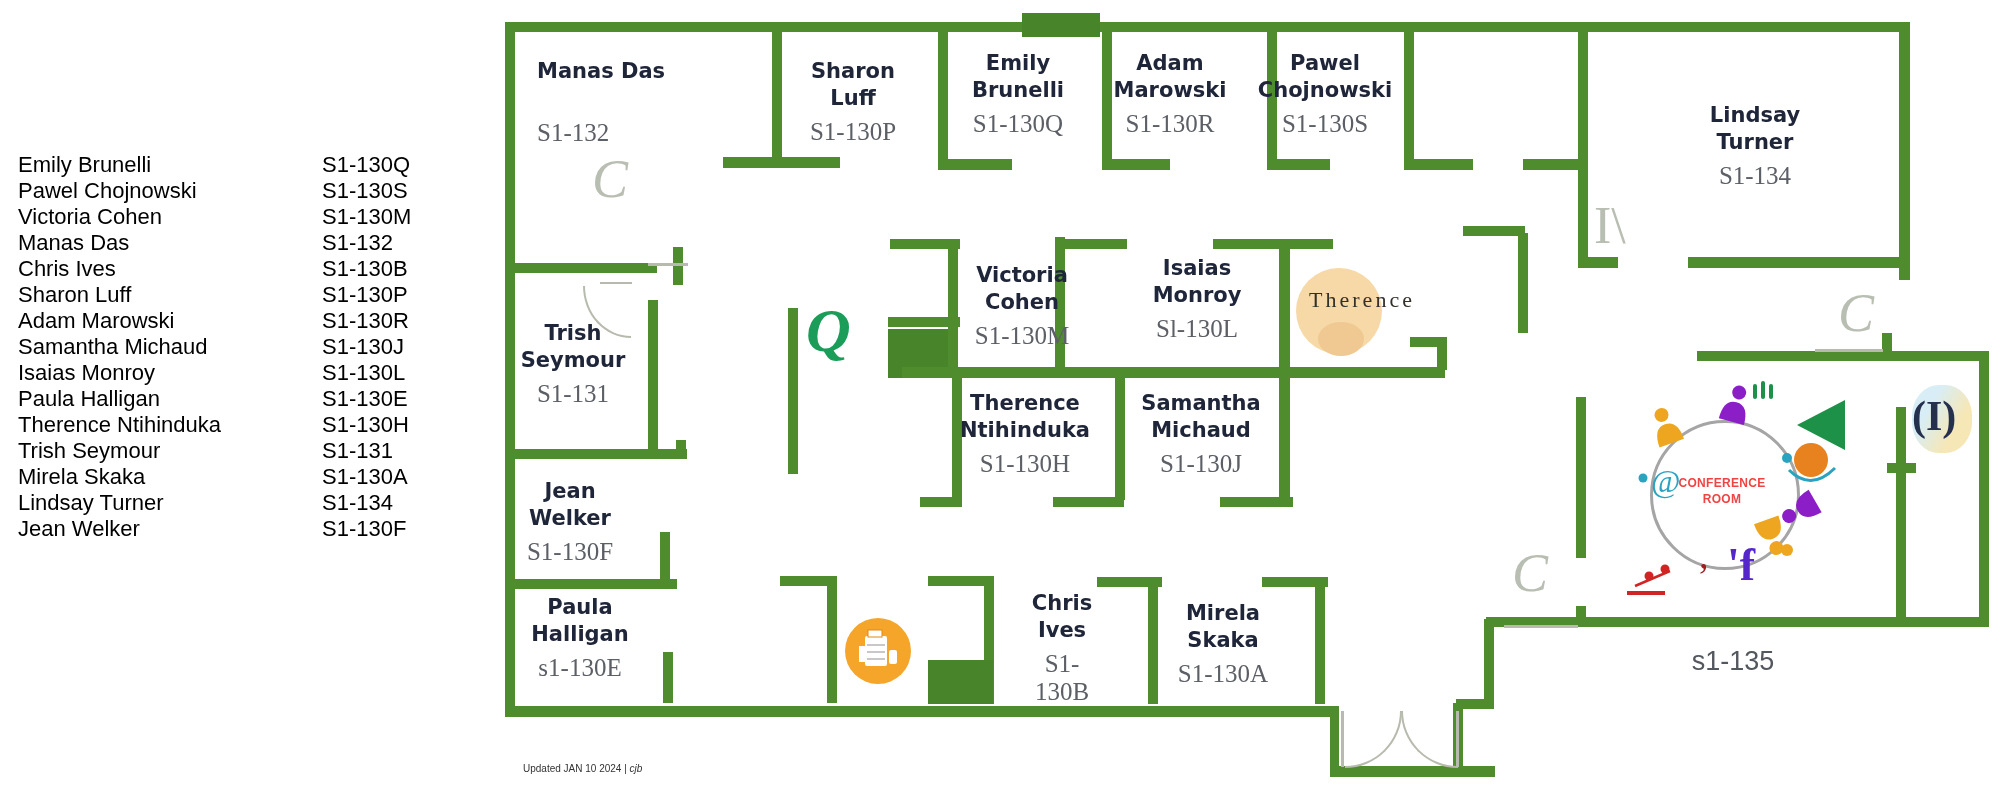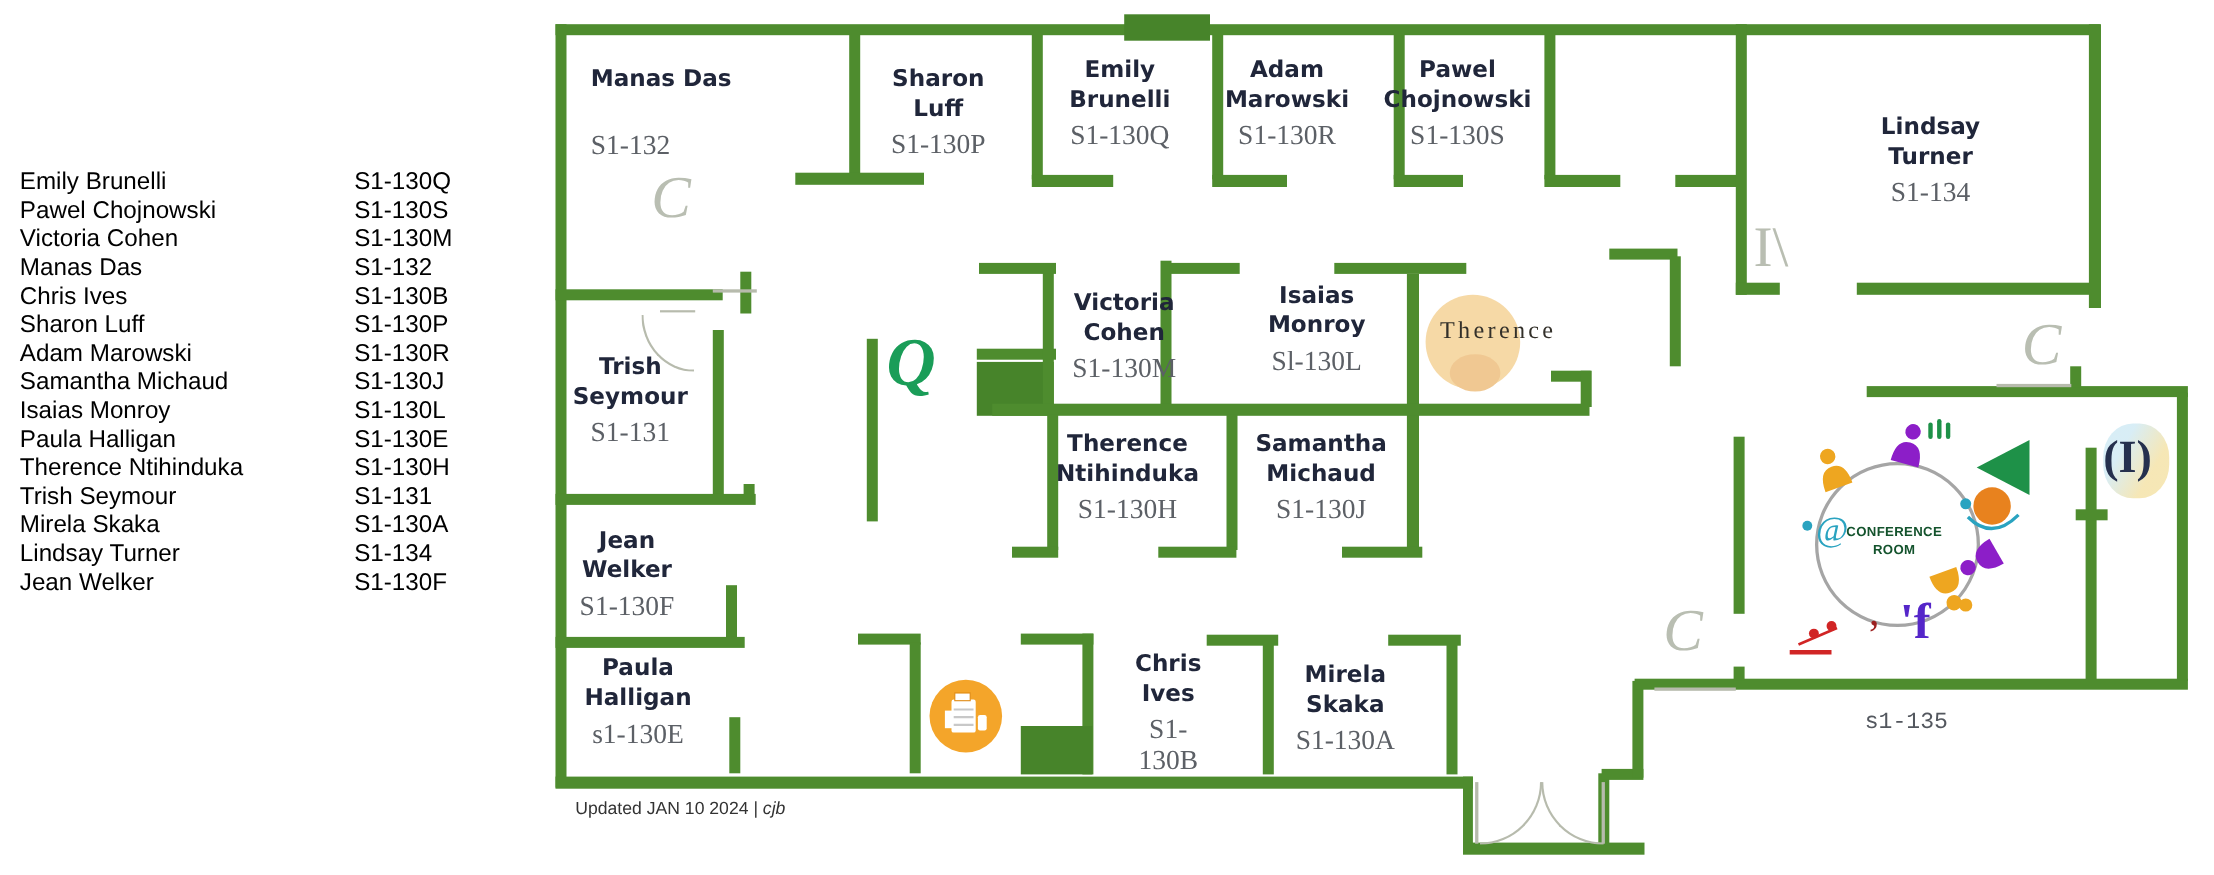--- a/index.html
+++ b/index.html
@@ -43,27 +43,27 @@
   #kitchen-label{position:absolute;left:1362px;top:287px;transform:translateX(-50%);
     font-family:"Liberation Serif",serif;font-size:22px;letter-spacing:3px;color:#33302a;}
   
   #printer{position:absolute;left:845px;top:618px;width:66px;height:66px;border-radius:50%;
     background:#f4a52a;}
   
   #conf-table{position:absolute;left:1650px;top:420px;width:144px;height:144px;
     border:3px solid #a5a5a5;border-radius:50%;background:#fff;}
   #conf-label{position:absolute;left:1722px;top:492px;width:92px;
     transform:translate(-50%,-50%);text-align:center;font-size:12px;font-weight:bold;
-    color:#14532d;letter-spacing:.3px;line-height:1.3;}
+    color:#ef4444;letter-spacing:.3px;line-height:1.3;}
   #conf-number{position:absolute;left:1733px;top:646px;transform:translateX(-50%);
-    font-family:Liberation Mono, monospace;font-size:21px;color:#53575e;}
+    font-family:Liberation Sans, sans-serif;font-size:27px;color:#53575e;}
   #i-blob{position:absolute;left:1912px;top:385px;width:60px;height:68px;border-radius:45%;
     background:linear-gradient(120deg,#c3e4f1 30%,#f1da8e 70%);opacity:.65;}
   
-  #footer{position:absolute;left:523px;top:727px;font-size:16px;color:#333;}
+  #footer{position:absolute;left:523px;top:763px;font-size:10px;color:#333;}
   #footer .author{font-style:italic;}
 </style>
 </head>
 <body>
 
 <div id="directory">
   <div class="dir-row">
       <span class="dir-name">Emily Brunelli</span>
       <span class="dir-office">S1-130Q</span>
     </div>

